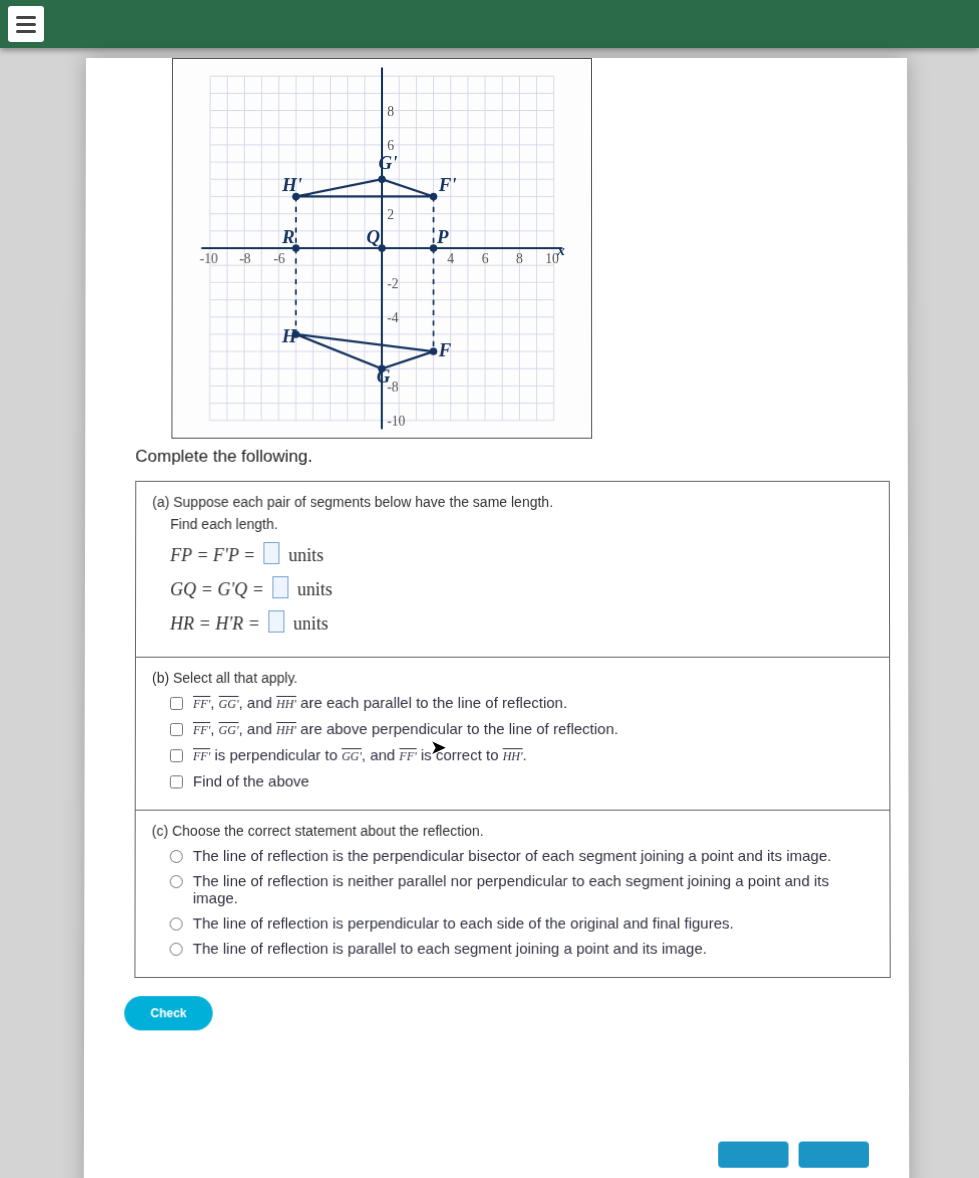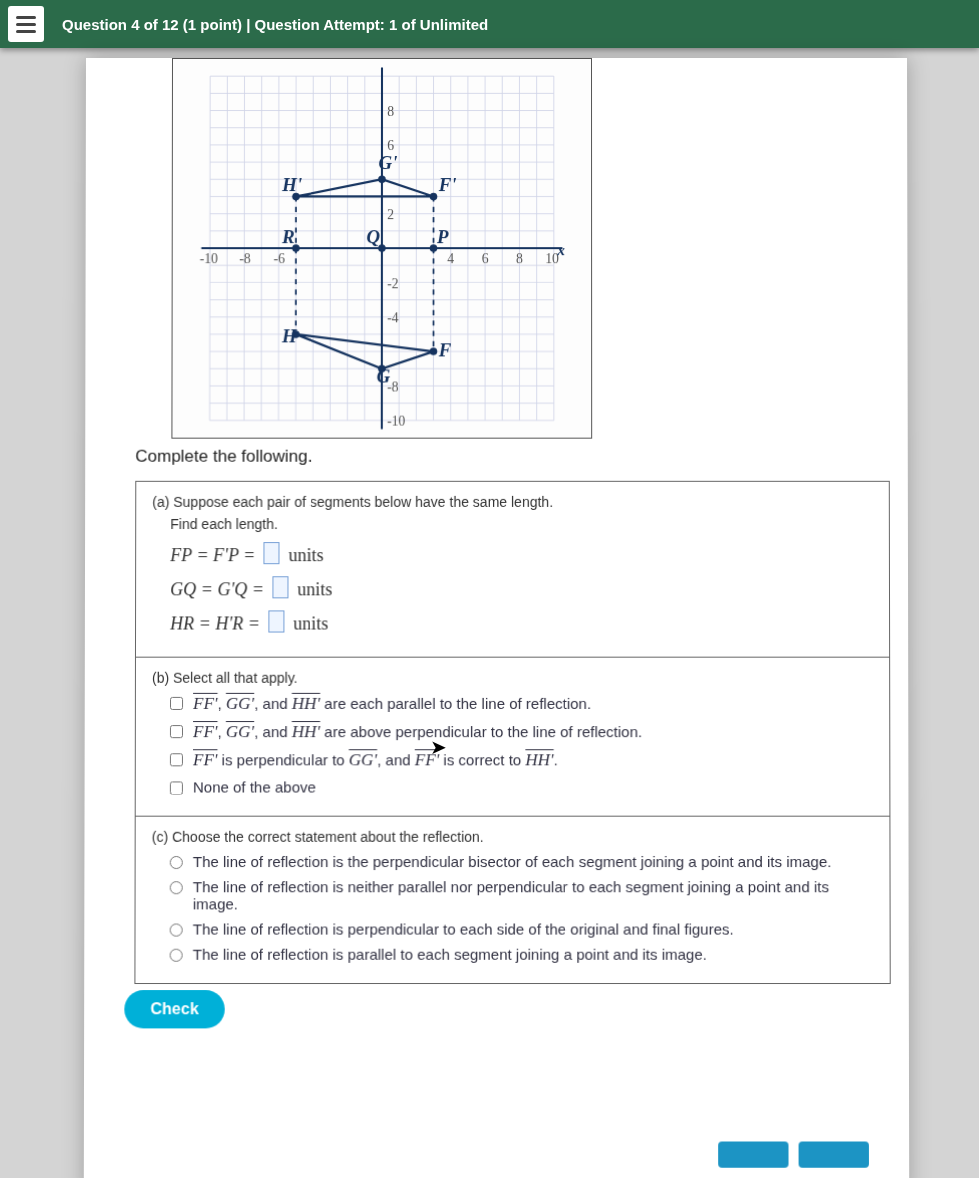--- a/index.html
+++ b/index.html
@@ -71,30 +71,30 @@
   .input-box {
     display: inline-block;
     width: 16px; height: 22px;
     border: 1px solid #77a0d6;
     background: #eef5ff;
     vertical-align: -3px;
     margin: 0 4px;
   }
   .optrow { margin: 8px 0 8px 18px; font-size: 15px; color: #334; display:flex; align-items:flex-start; gap:10px;}
   .optrow input { margin-top: 3px; flex-shrink:0;}
-  .seg { text-decoration: overline; font-family: "Times New Roman", serif; font-style: italic; font-size:17px;}
+  .seg { text-decoration: overline; font-family: "Times New Roman", serif; font-style: italic; font-size:12px;}
   .check-btn {
     background: #00b0d8;
     color: #fff;
     border: none;
     border-radius: 22px;
     padding: 10px 26px;
-    font-size: 16px;
+    font-size: 12px;
     font-weight: 600;
-    margin: 6px 0 0 40px;
+    margin: 18px 0 0 40px;
     cursor: pointer;
   }
   .nav-btns {
     position: absolute;
     right: 40px;
     bottom: 26px;
     display: flex;
     gap: 10px;
   }
   .nav-btns .nb {
@@ -113,21 +113,20 @@
 </style>
 </head>
 <body>
 
 <div class="topbar">
   <div class="menu-btn">
     <span></span>
       <span></span>
       <span></span>
   </div>
-  <div class="qtext">Question 4 of 12 (1 point)  |  Question Attempt: 1 of Unlimited</div>
 </div>
 
 <div class="page">
 
   <div class="graph-box">
     <svg viewBox="-11 -11 22 22" preserveAspectRatio="xMidYMid meet">
       <g transform="scale(1,-1)">
 
         <g stroke="#d0d4e8" stroke-width="0.05">
           <line x1="-10" y1="-10" x2="-10" y2="10"></line>
@@ -275,21 +274,21 @@
         </span>
       </div>
       <div class="optrow">
         <input type="checkbox" style="">
         <span>
           <span class="seg">FF'</span><span> is perpendicular to </span><span class="seg">GG'</span><span>, and </span><span class="seg">FF'</span><span> is correct to </span><span class="seg">HH'</span><span>.</span>
         </span>
       </div>
       <div class="optrow">
         <input type="checkbox" style="">
-        <span>None of the above</span>
+        <span>Find of the above</span>
       </div>
     </td>
         </tr>
     <tr>
           <td>
       <div class="part-label">(c) Choose the correct statement about the reflection.</div>
       <div class="optrow">
         <input type="radio" name="pc" style="">
         <span>The line of reflection is the perpendicular bisector of each segment joining a point and its image.</span>
       </div>

